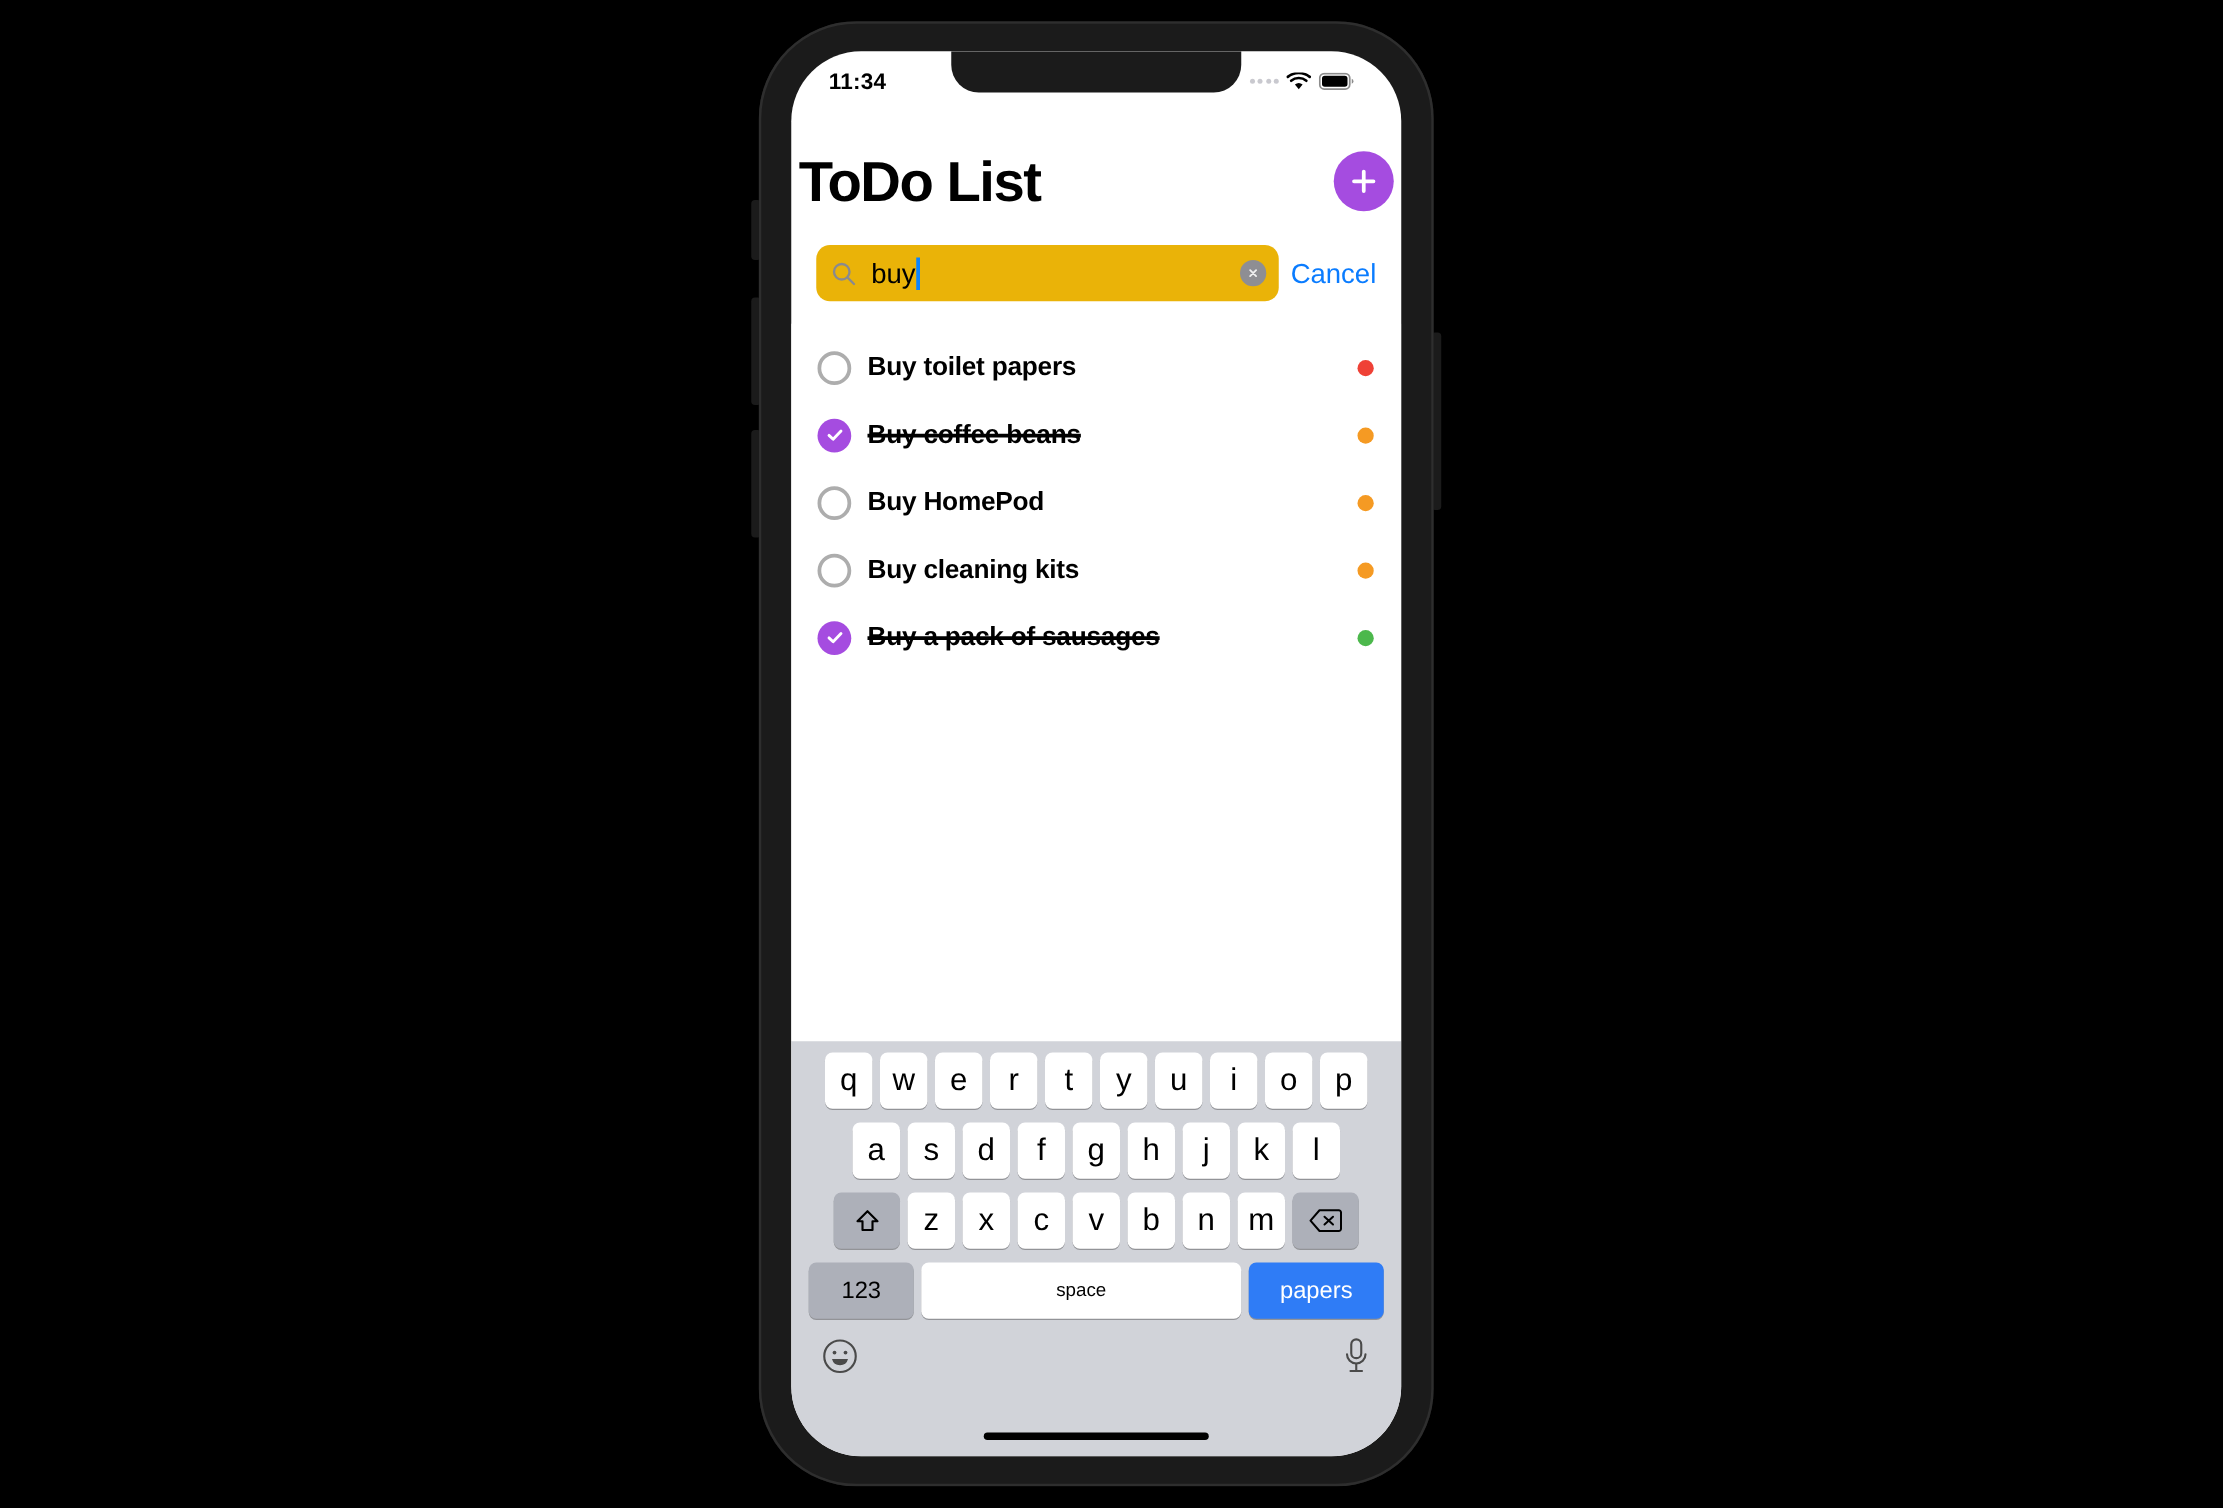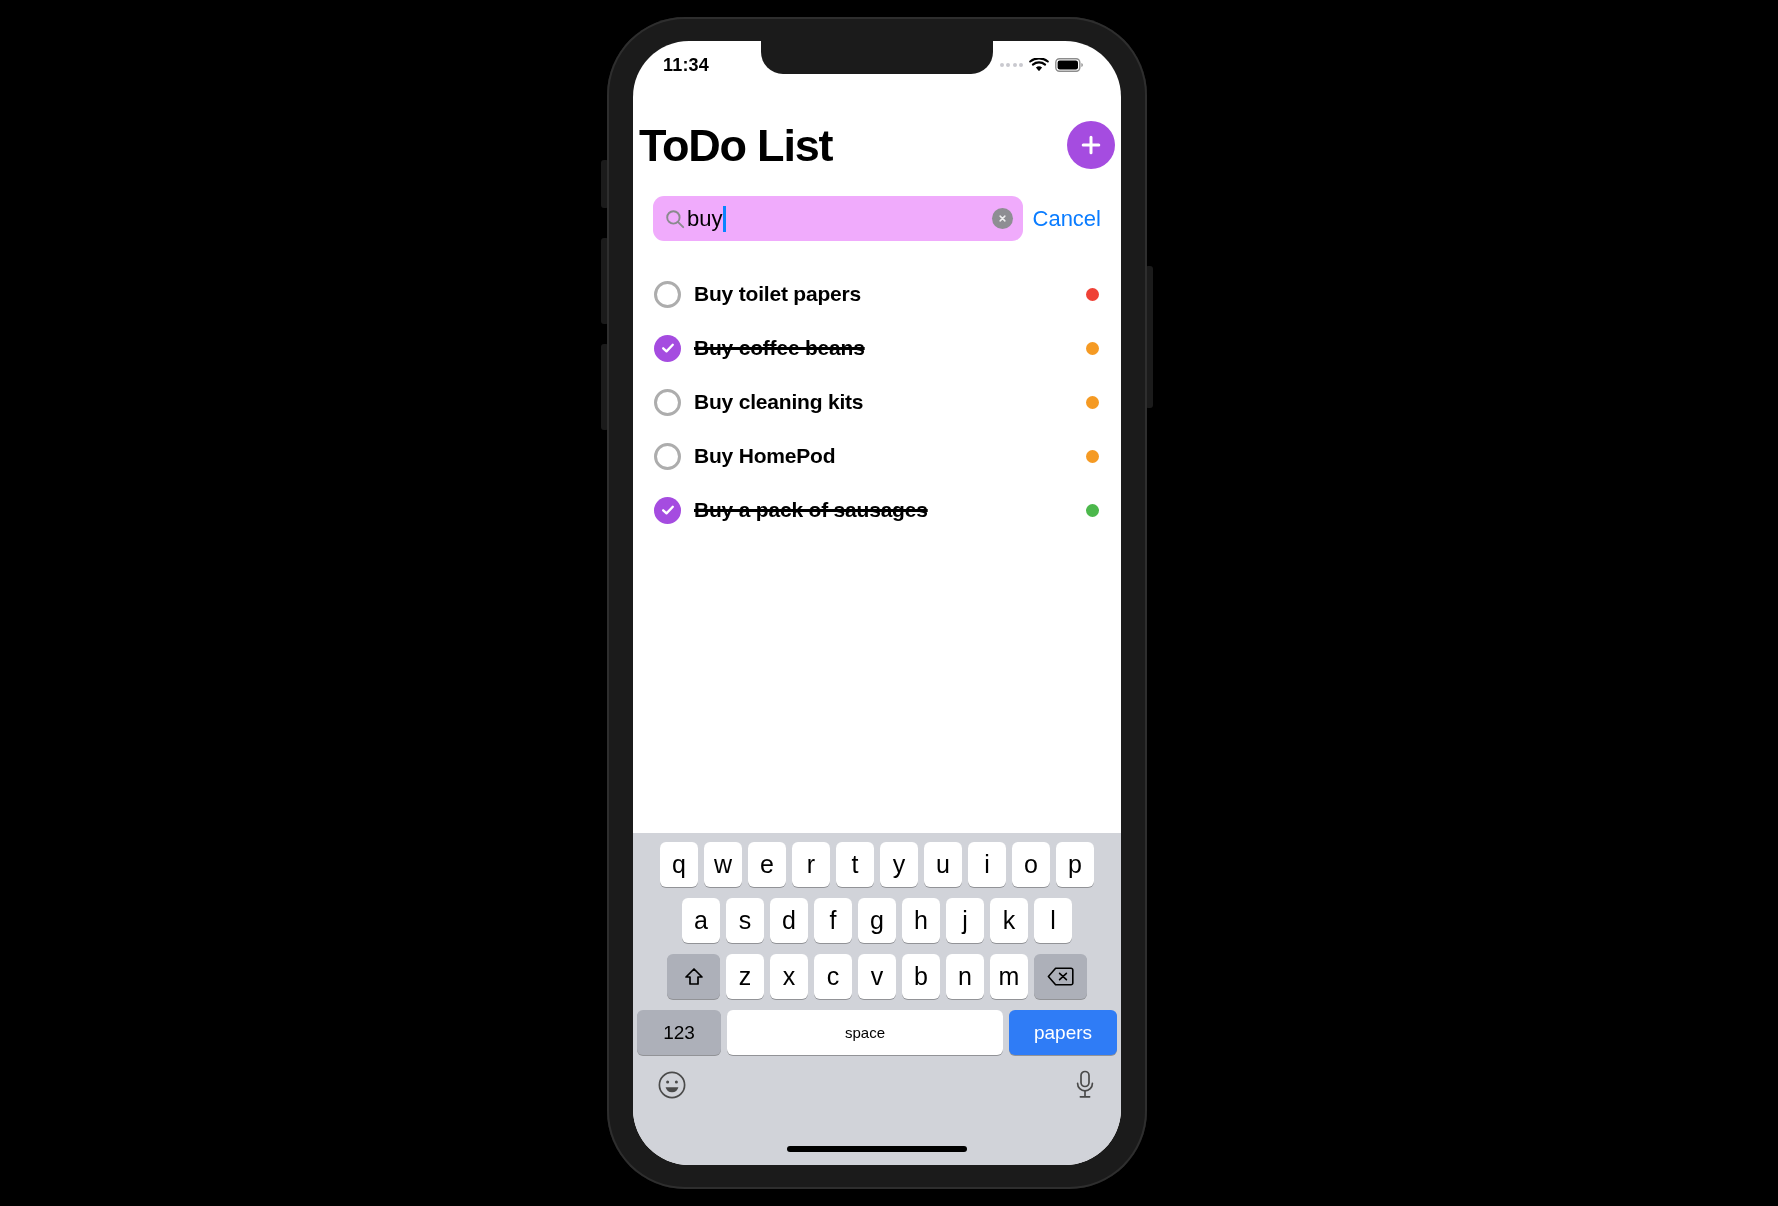--- a/index.html
+++ b/index.html
@@ -138,27 +138,27 @@
     left: 0; right: 0;
     padding: 0 20px 0 20px;
     box-sizing: border-box;
     display: flex;
     align-items: center;
     gap: 10px;
   }
   .search-field {
     flex: 1;
     height: 45px;
-    background: #f0abfc;
+    background: #eab308;
     border-radius: 11px;
     display: flex;
     align-items: center;
     padding: 0 10px 0 12px;
     box-sizing: border-box;
-    gap: 2px;
+    gap: 12px;
   }
   .search-text-wrap {
     flex: 1;
     display: flex;
     align-items: center;
   }
   .search-text {
     font-size: 22px;
     color: #000;
     line-height: 1;
@@ -252,21 +252,21 @@
     box-sizing: border-box;
   }
   .kb-row {
     display: flex;
     justify-content: center;
     gap: 6px;
     margin-bottom: 11px;
   }
   .kb-row.r2 { padding: 0 23px; }
   .kb-row.r3 { padding: 0 4px; }
-  .kb-row.r4 { padding: 0 4px; margin-bottom: 0; justify-content: center; }
+  .kb-row.r4 { padding: 0 14px; margin-bottom: 0; justify-content: center; }
   .key {
     width: 38px;
     height: 45px;
     background: #ffffff;
     border-radius: 6px;
     display: flex;
     align-items: center;
     justify-content: center;
     font-size: 25px;
     color: #000;
@@ -387,26 +387,26 @@
             <div class="checkbox checked">
               <svg width="16" height="16" viewBox="0 0 16 16">
                 <path d="M3.2 8.3 L6.5 11.4 L12.8 4.8" stroke="#fff" stroke-width="2.3" fill="none" stroke-linecap="round" stroke-linejoin="round"></path>
               </svg>
             </div>
             <div class="task-label done">Buy coffee beans</div>
             <div class="priority-dot" style="background: rgb(245, 154, 35);"></div>
           </div>
           <div class="task-row">
             <div class="checkbox"></div>
-            <div class="task-label">Buy cleaning kits</div>
+            <div class="task-label">Buy HomePod</div>
             <div class="priority-dot" style="background: rgb(245, 154, 35);"></div>
           </div>
           <div class="task-row">
             <div class="checkbox"></div>
-            <div class="task-label">Buy HomePod</div>
+            <div class="task-label">Buy cleaning kits</div>
             <div class="priority-dot" style="background: rgb(245, 154, 35);"></div>
           </div>
           <div class="task-row">
             <div class="checkbox checked">
               <svg width="16" height="16" viewBox="0 0 16 16">
                 <path d="M3.2 8.3 L6.5 11.4 L12.8 4.8" stroke="#fff" stroke-width="2.3" fill="none" stroke-linecap="round" stroke-linejoin="round"></path>
               </svg>
             </div>
             <div class="task-label done">Buy a pack of sausages</div>
             <div class="priority-dot" style="background: rgb(76, 184, 76);"></div>

